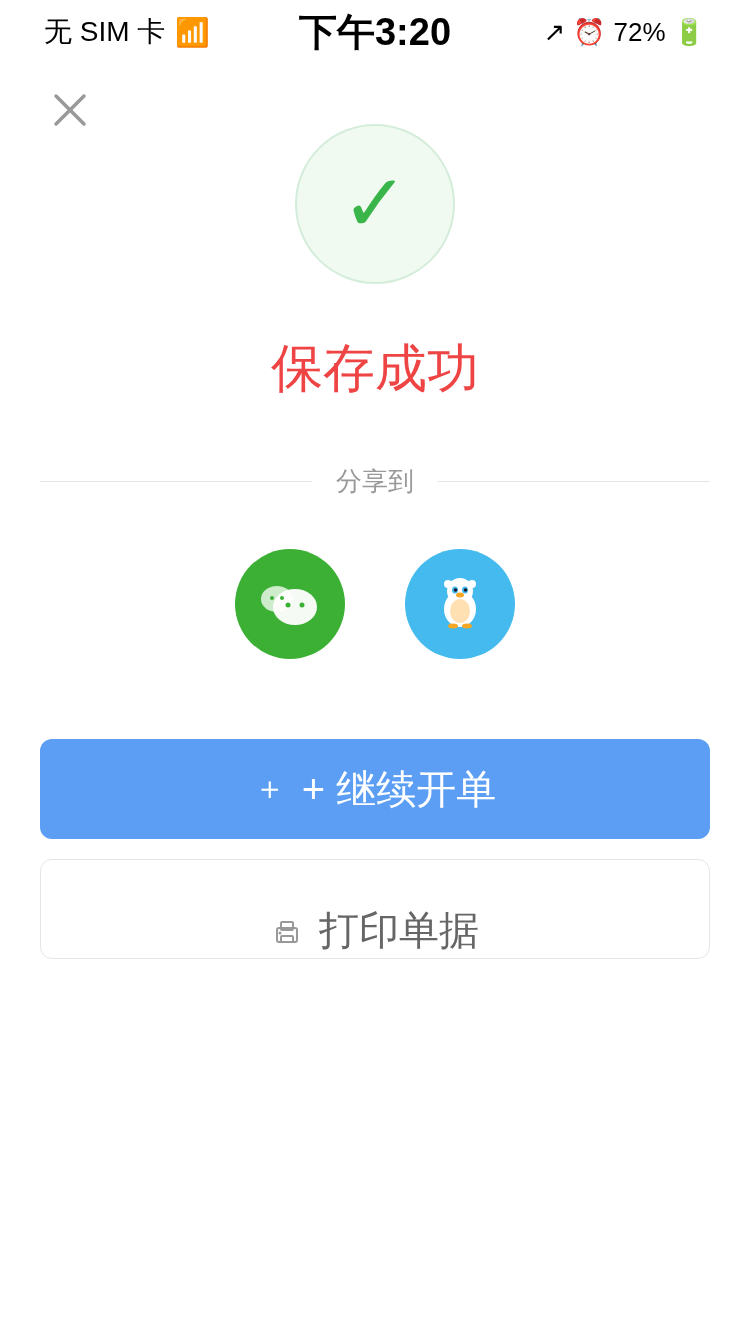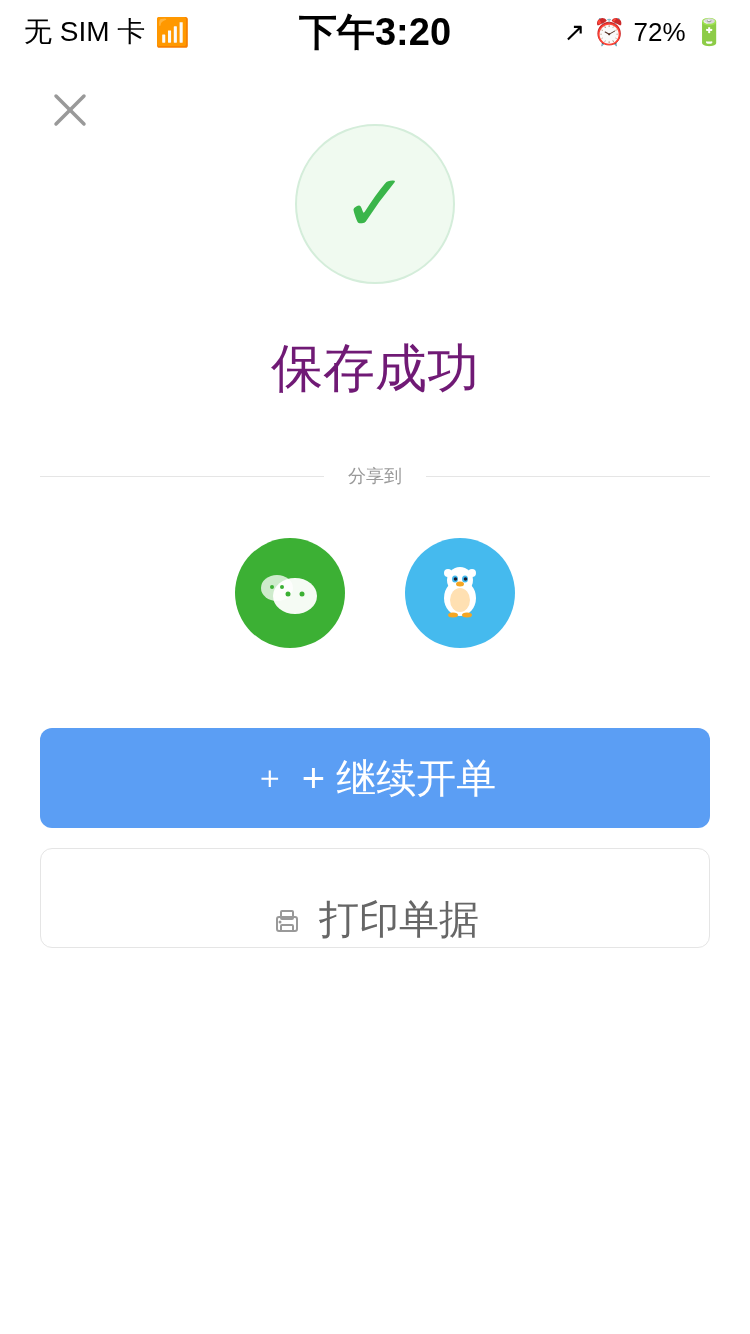--- a/index.html
+++ b/index.html
@@ -14,21 +14,21 @@
     }
 
     
     .status-bar {
       width: 100%;
       height: 64px;
       background: #ffffff;
       display: flex;
       align-items: center;
       justify-content: space-between;
-      padding: 0 24px;
+      padding: 0 44px;
       position: relative;
     }
 
     .status-left {
       display: flex;
       align-items: center;
       gap: 10px;
       font-size: 28px;
       color: #000;
       font-weight: 500;
@@ -97,41 +97,41 @@
     .checkmark {
       font-size: 80px;
       color: #3ab54a;
       line-height: 1;
     }
 
     
     .success-title {
       font-size: 52px;
       font-weight: 500;
-      color: #701a75;
+      color: #ef4444;
       margin-bottom: 60px;
     }
 
     
     .share-divider {
       width: 100%;
       display: flex;
       align-items: center;
       padding: 0 40px;
       margin-bottom: 50px;
     }
 
     .divider-line {
       flex: 1;
       height: 1px;
       background: #e5e5e5;
     }
 
     .share-label {
-      font-size: 18px;
+      font-size: 26px;
       color: #999999;
       padding: 0 24px;
     }
 
     
     .share-icons {
       display: flex;
       align-items: center;
       justify-content: center;
       gap: 60px;

